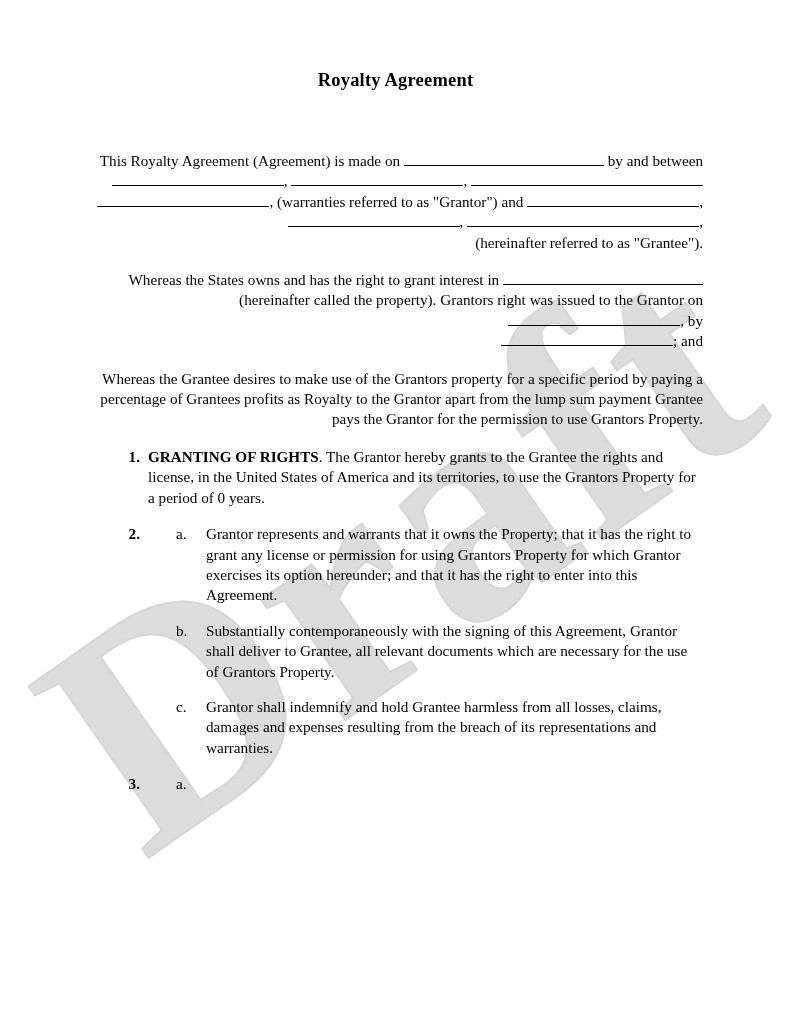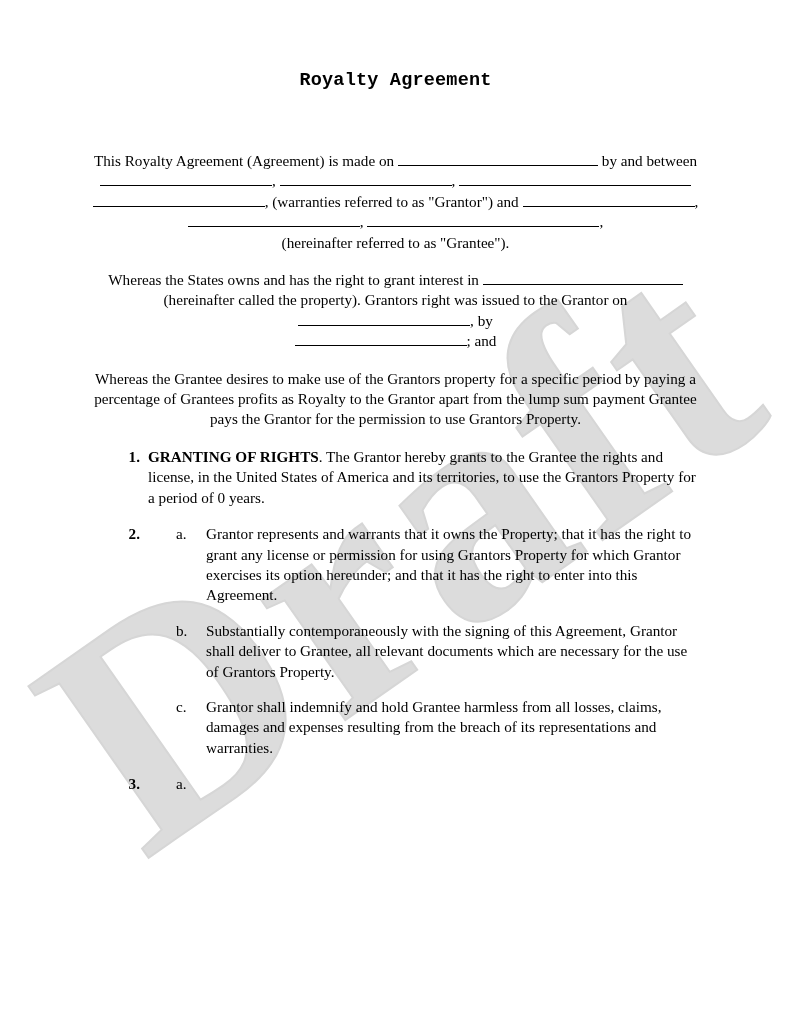--- a/index.html
+++ b/index.html
@@ -59,32 +59,31 @@
     z-index: 10;
     padding: 48px 88px 0 88px;
   }
 
   .doc-title {
     text-align: center;
     font-weight: bold;
     font-size: 18.5px;
     margin: 22px 0 0 0;
     letter-spacing: 0.2px;
-    font-family: Liberation Mono, monospace;
   }
 
   .body-block {
     margin-top: 60px;
   }
 
   p.para {
     font-size: 15.2px;
     line-height: 20.4px;
     margin: 0 0 17px 0;
-    text-align: center;
+    text-align: right;
   }
 
   .blank {
     display: inline-block;
     border-bottom: 1px solid #000;
     height: 13px;
     vertical-align: baseline;
   }
   .b-lg { width: 172px; }
   .b-xl { width: 200px; }

